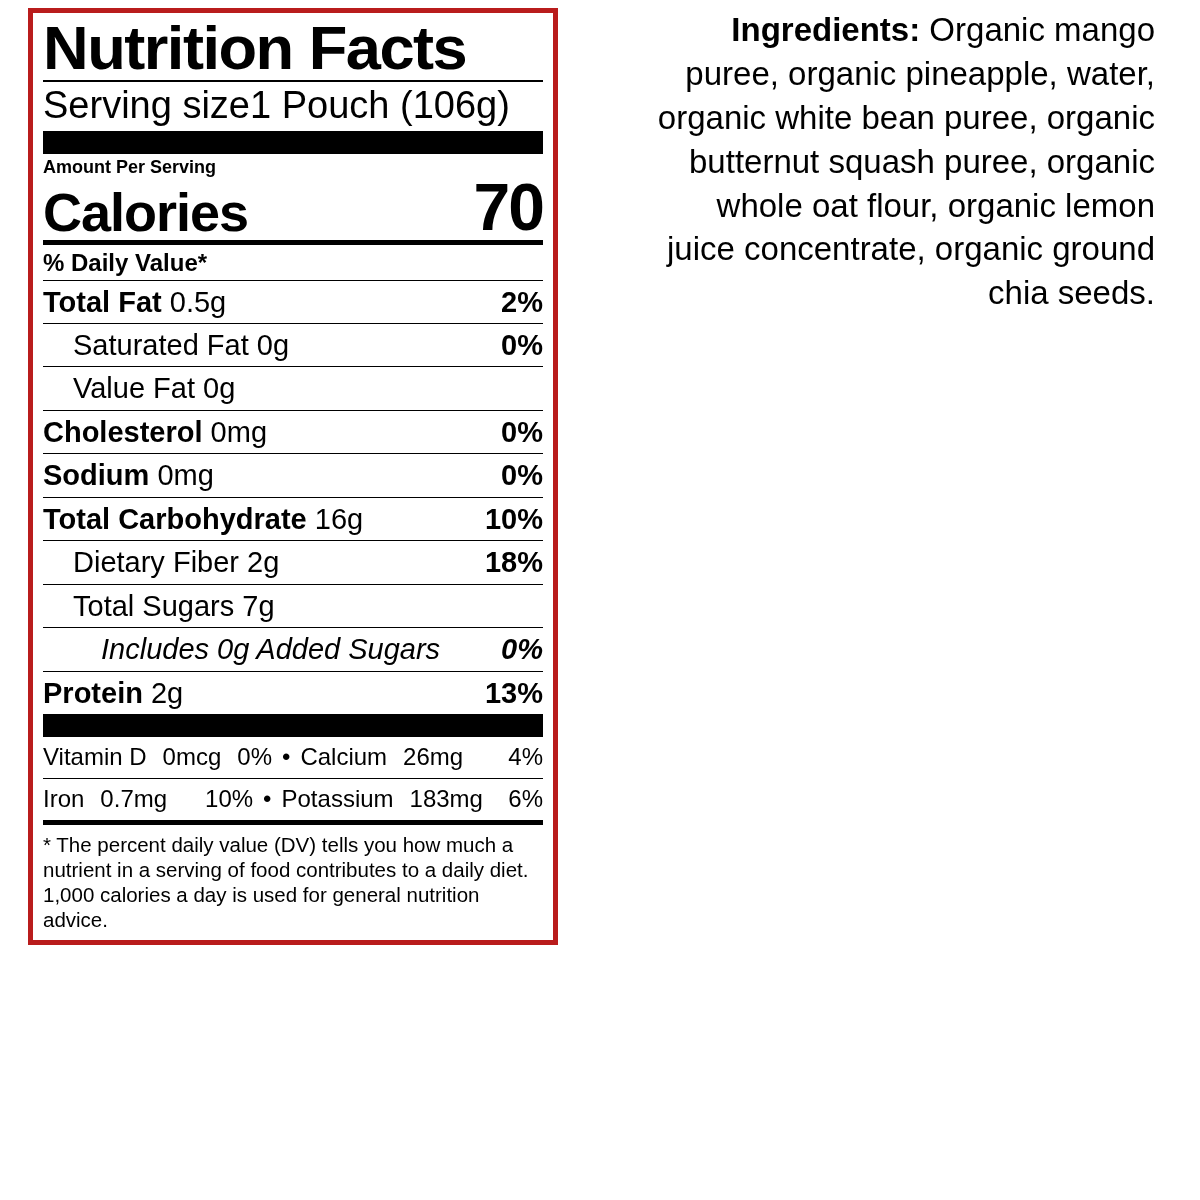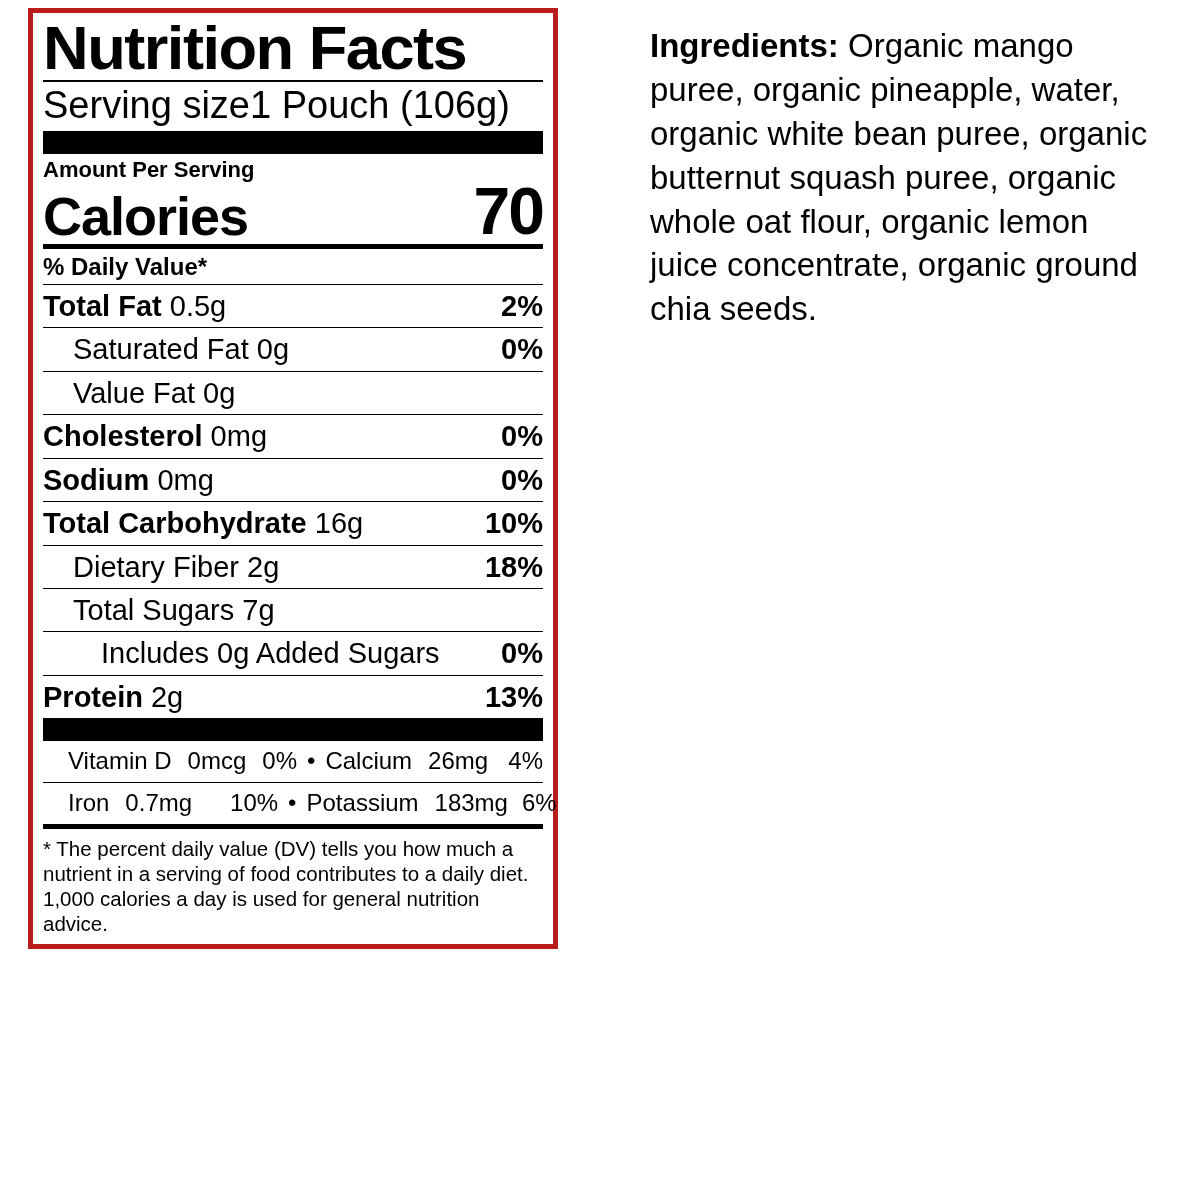--- a/index.html
+++ b/index.html
@@ -59,21 +59,21 @@
     align-items: baseline;
     font-size: 38px;
     font-weight: 400;
     padding: 2px 0 4px 0;
     white-space: nowrap;
   }
   .serving-row .srv-label { font-weight: 400; }
   .serving-row .srv-value { font-weight: 400; }
 
   .amount-label {
-    font-size: 22px;
+    font-size: 18px;
     font-weight: 700;
     padding-top: 4px;
     line-height: 1.05;
   }
 
   .cal-row {
     display: flex;
     justify-content: space-between;
     align-items: flex-end;
     line-height: 0.92;
@@ -103,55 +103,55 @@
     justify-content: flex-start;
     align-items: baseline;
     font-size: 29px;
     padding: 5px 0 5px 0;
     line-height: 1.12;
   }
   .nf-row .nm { flex: 1 1 auto; }
   .nf-row .pct { font-weight: 700; white-space: nowrap; padding-left: 10px; }
   .nf-row b { font-weight: 700; }
   .indent1 { padding-left: 30px; }
-  .indent2 { padding-left: 58px; }
+  .indent2 { padding-left: 58px; font-style: italic; }
 
   .vitamins {
     font-size: 24px;
     line-height: 1.2;
   }
   .vit-row {
     display: flex;
     align-items: baseline;
     padding: 6px 0 6px 0;
     white-space: nowrap;
-    margin-left: 25px;
   }
   .vit-row .v-a { }
   .vit-row .v-b { padding-left: 16px; }
   .vit-row .v-sep { padding: 0 10px; }
   .vit-row .v-c { }
   .vit-row .v-pct { margin-left: auto; padding-left: 14px; }
 
   .footnote {
     font-size: 20.5px;
     line-height: 1.22;
     padding-top: 7px;
     padding-bottom: 2px;
   }
 
   
   .ingredients {
     position: absolute;
     left: 650px;
-    top: 24px;
+    top: 8px;
     width: 505px;
     font-size: 33px;
     line-height: 1.33;
     font-weight: 400;
+    text-align: right;
   }
   .ingredients b { font-weight: 700; }
 </style>
 </head>
 <body>
 
 <div class="page">
 
   <div class="nf-panel">
 

